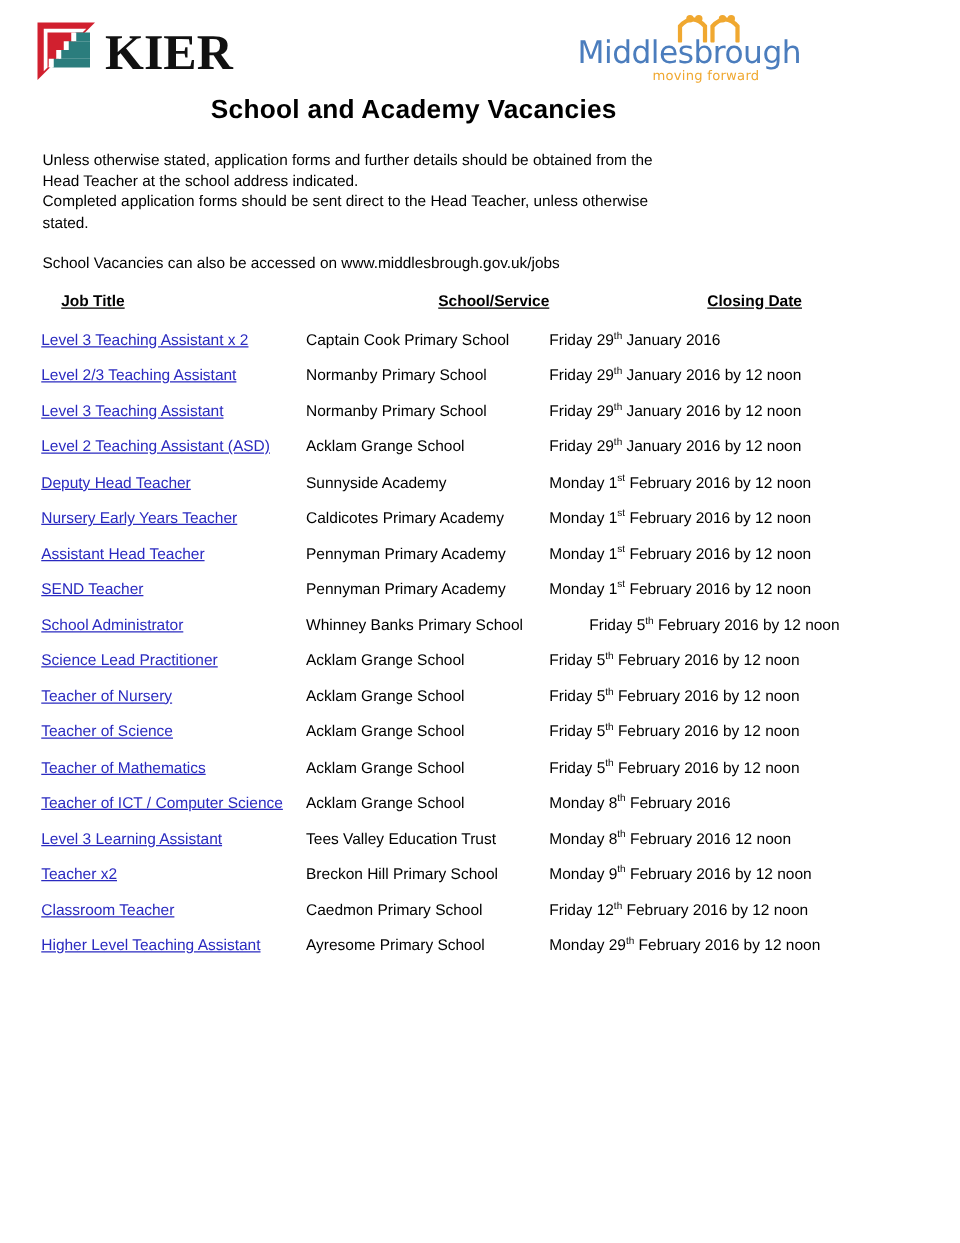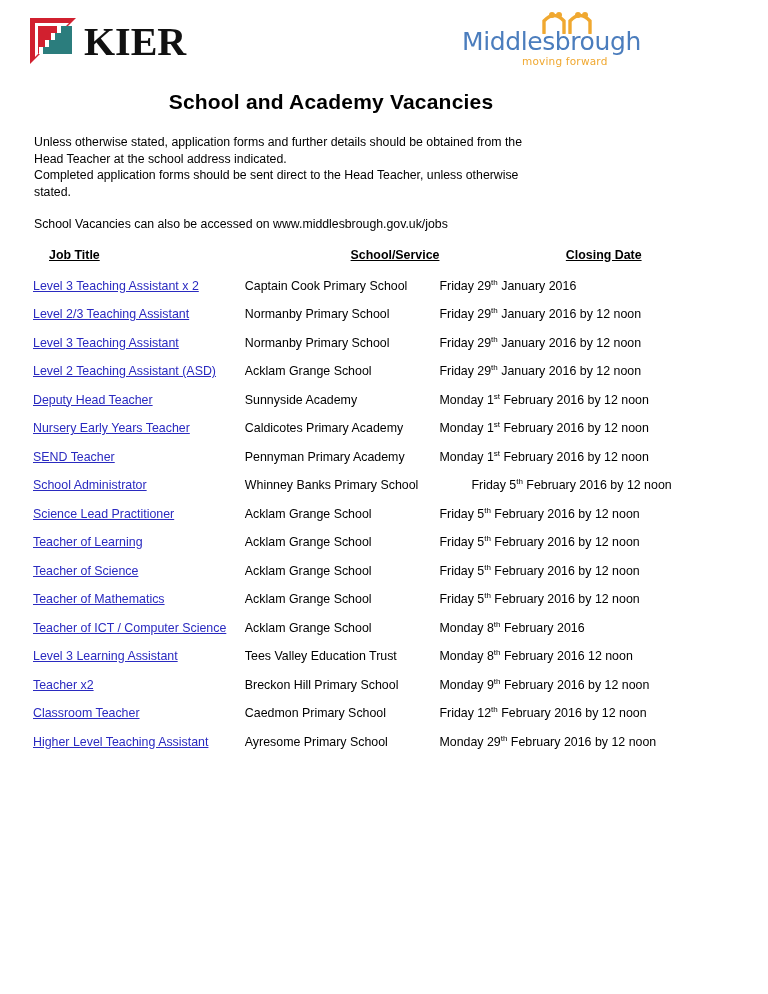--- a/index.html
+++ b/index.html
@@ -92,21 +92,21 @@
     color: #f0a830;
     letter-spacing: 0.2px;
   }
 
   
   .doc-title {
     text-align: center;
     font-size: 21px;
     font-weight: bold;
     letter-spacing: 0.2px;
-    margin: 16px;
+    margin: 2px;
     padding: 2px 0 0 0;
     color: #000;
   }
 
   
   .intro {
     margin: 20px 36px 0 34px;
     font-size: 12.3px;
     font-weight: normal;
     line-height: 16.5px;
@@ -289,36 +289,41 @@
           <td class="t-title"><a class="job-link">Deputy Head Teacher</a></td>
           <td class="t-school">Sunnyside Academy</td>
           <td class="t-date"><span>Monday 1</span><sup>st</sup><span> February 2016 by 12 noon</span></td>
         </tr>
         <tr>
           <td class="t-title"><a class="job-link">Nursery Early Years Teacher</a></td>
           <td class="t-school">Caldicotes Primary Academy</td>
           <td class="t-date"><span>Monday 1</span><sup>st</sup><span> February 2016 by 12 noon</span></td>
         </tr>
         <tr>
+          <td class="t-title"><a class="job-link">Assistant Head Teacher</a></td>
+          <td class="t-school">Pennyman Primary Academy</td>
+          <td class="t-date"><span>Monday 1</span><sup>st</sup><span> February 2016 by 12 noon</span></td>
+        </tr>
+        <tr>
           <td class="t-title"><a class="job-link">SEND Teacher</a></td>
           <td class="t-school">Pennyman Primary Academy</td>
           <td class="t-date"><span>Monday 1</span><sup>st</sup><span> February 2016 by 12 noon</span></td>
         </tr>
         <tr class="wide-school">
           <td class="t-title"><a class="job-link">School Administrator</a></td>
           <td class="t-school">Whinney Banks Primary School</td>
           <td class="t-date"><span>Friday 5</span><sup>th</sup><span> February 2016 by 12 noon</span></td>
         </tr>
         <tr>
           <td class="t-title"><a class="job-link">Science Lead Practitioner</a></td>
           <td class="t-school">Acklam Grange School</td>
           <td class="t-date"><span>Friday 5</span><sup>th</sup><span> February 2016 by 12 noon</span></td>
         </tr>
         <tr>
-          <td class="t-title"><a class="job-link">Teacher of Learning</a></td>
+          <td class="t-title"><a class="job-link">Teacher of Nursery</a></td>
           <td class="t-school">Acklam Grange School</td>
           <td class="t-date"><span>Friday 5</span><sup>th</sup><span> February 2016 by 12 noon</span></td>
         </tr>
         <tr>
           <td class="t-title"><a class="job-link">Teacher of Science</a></td>
           <td class="t-school">Acklam Grange School</td>
           <td class="t-date"><span>Friday 5</span><sup>th</sup><span> February 2016 by 12 noon</span></td>
         </tr>
         <tr>
           <td class="t-title"><a class="job-link">Teacher of Mathematics</a></td>

